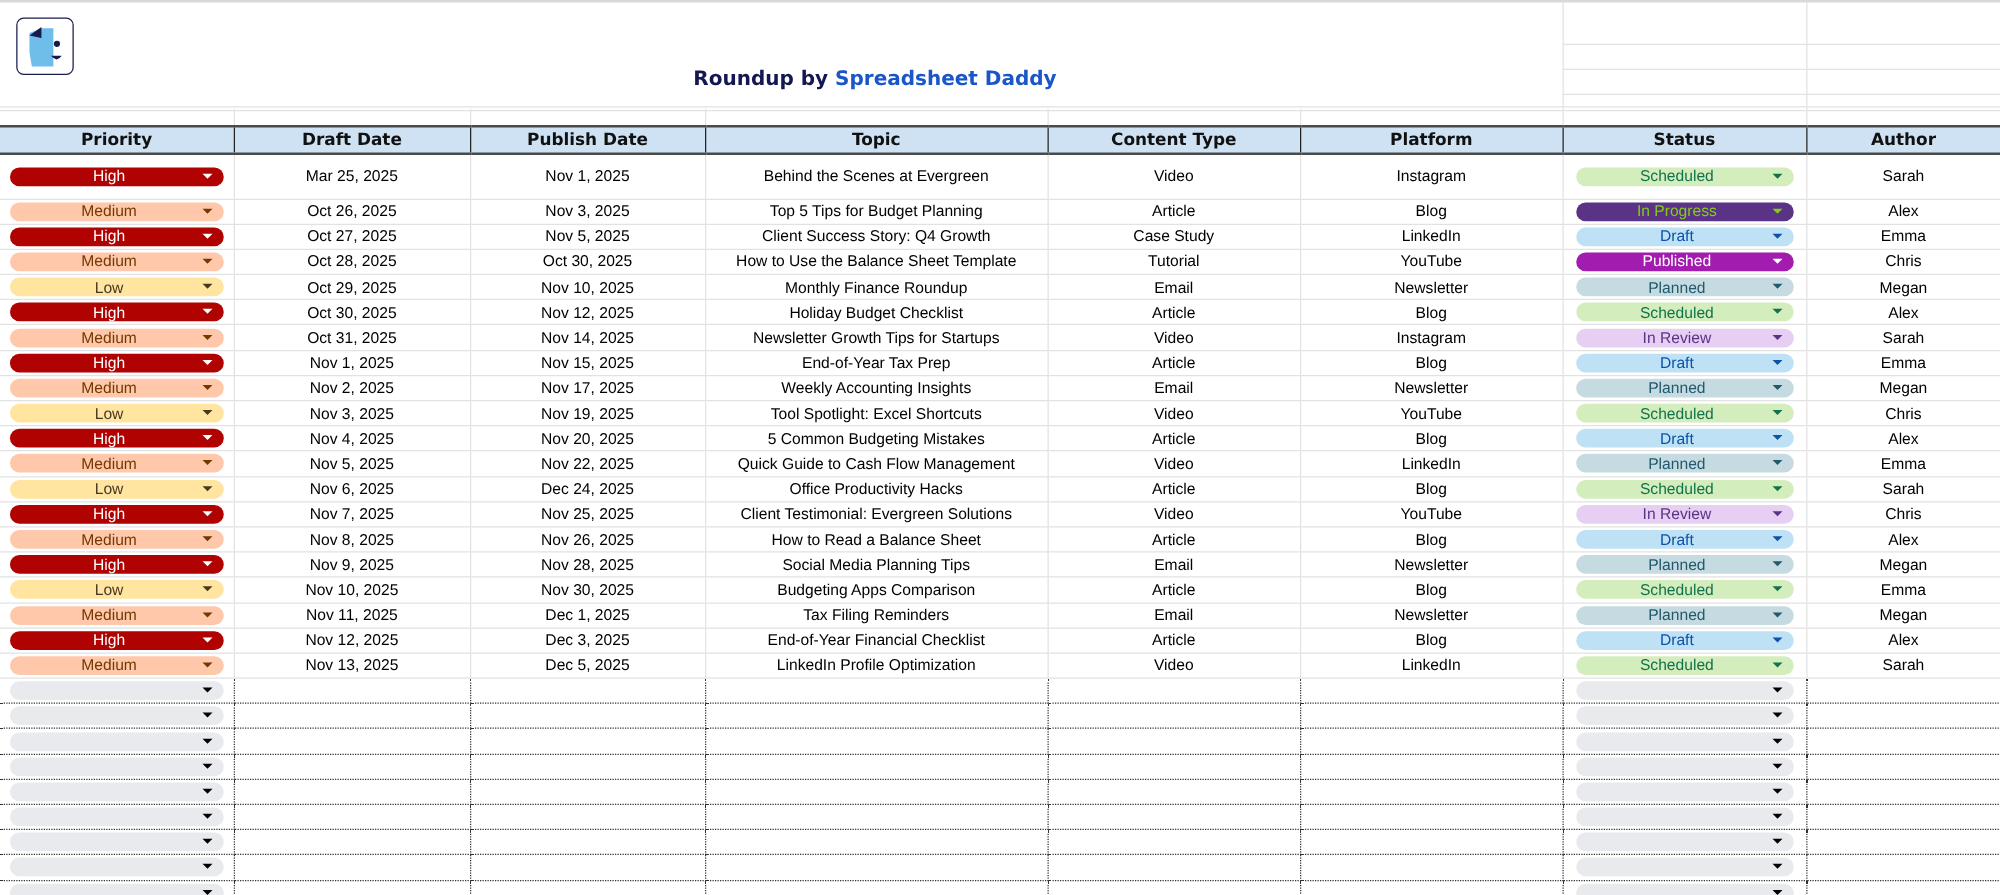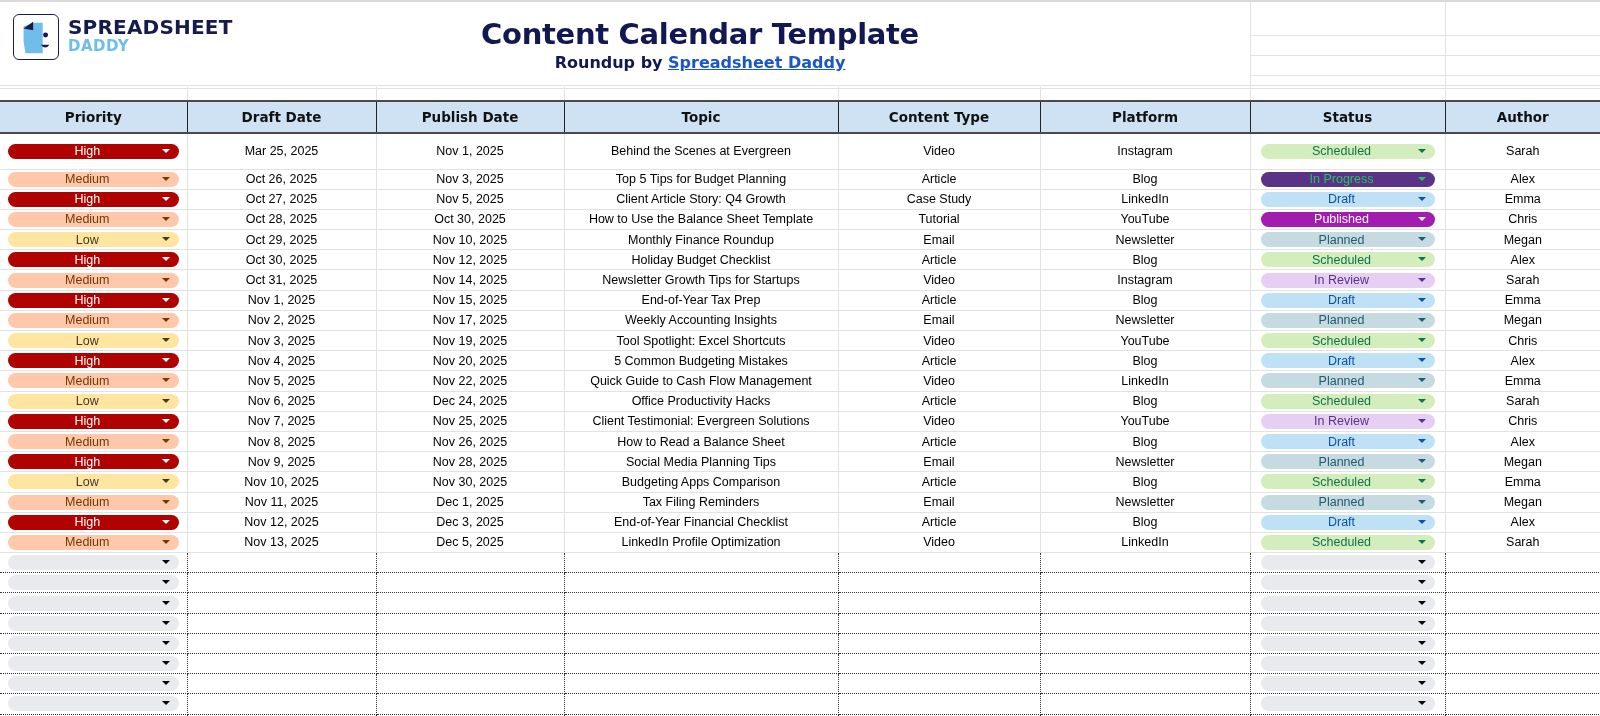--- a/index.html
+++ b/index.html
@@ -11,33 +11,33 @@
   .top .vline { position: absolute; width: 1px; background: #e2e2e2; }
 
   .logo { position: absolute; left: 13px; top: 12px; width: 46px; height: 46px; border: 1.5px solid #1b1d4d; border-radius: 6px; overflow: hidden; background:#fff; }
   .logo svg { width: 100%; height: 100%; display:block; }
   .brand { position: absolute; left: 68px; top: 15px; line-height: 1; font-family: "DejaVu Sans", sans-serif; font-weight: bold; }
   .brand .b1 { font-size: 20px; color: #161a4d; letter-spacing: 0.2px; }
   .brand .b2 { font-size: 15px; color: #6fbde9; margin-top: 2px; letter-spacing: 0.5px; }
 
   .title { position: absolute; left: 380px; top: 15px; width: 640px; text-align: center; font-family: "DejaVu Sans", sans-serif; font-weight: bold; font-size: 29px; color: #141852; letter-spacing: -0.3px; }
   .subtitle { position: absolute; left: 380px; top: 51px; width: 640px; text-align: center; font-family: "DejaVu Sans", sans-serif; font-weight: bold; font-size: 16px; color: #141852; }
-  .subtitle a { color: #1a56c9; text-decoration: underline; cursor: pointer; }
+  .subtitle a { color: #1a56c9; cursor: pointer; }
 
   table.grid { position: absolute; left: 0; top: 100px; border-collapse: collapse; table-layout: fixed; width: 1600px; }
   table.grid col.c0 { width: 187px; }
   table.grid col.c1 { width: 189px; }
   table.grid col.c2 { width: 188px; }
   table.grid col.c3 { width: 274px; }
   table.grid col.c4 { width: 202px; }
   table.grid col.c5 { width: 210px; }
   table.grid col.c6 { width: 195px; }
   table.grid col.c7 { width: 155px; }
 
-  thead th { background: #cfe2f3; height: 32px; font-family: "DejaVu Sans", sans-serif; font-weight: bold; font-size: 13.5px; color: #111; border-top: 2px solid #4a4a4a; border-bottom: 2px solid #4a4a4a; border-left: 1px solid #222; border-right: 1px solid #222; text-align: center; vertical-align: middle; padding: 0; }
+  thead th { background: #cfe2f3; height: 22px; font-family: "DejaVu Sans", sans-serif; font-weight: bold; font-size: 13.5px; color: #111; border-top: 2px solid #4a4a4a; border-bottom: 2px solid #4a4a4a; border-left: 1px solid #222; border-right: 1px solid #222; text-align: center; vertical-align: middle; padding: 0; }
   thead th:first-child { border-left: none; }
   thead th:last-child { border-right: none; }
 
   tbody td { height: 20.2px; font-size: 12.5px; text-align: center; vertical-align: middle; border: 1px solid #e2e2e2; padding: 0 6px; white-space: nowrap; overflow: hidden; }
   tbody tr.first td { height: 36px; }
   tbody tr.empty td { border: 1px dotted #333; border-top: none; }
   tbody tr.empty td:first-child { border-left: none; }
   tbody tr.empty.firstEmpty td { border-top: 1px solid #e2e2e2; }
   tbody td:first-child { border-left: none; }
   tbody td:last-child { border-right: none; }
@@ -66,26 +66,21 @@
   <div class="vline" style="left:1040px;top:85px;height:15px;"></div>
 
   <div class="logo">
     <svg viewBox="0 0 46 46">
       <path d="M10 12 L20 8 L30 8 L30 40 L12 40 L10 28 Z" fill="#6fbde9"></path>
       <path d="M10 14 L20 7 L20 16 Z" fill="#161a4d"></path>
       <circle cx="33" cy="21" r="2.6" fill="#161a4d"></circle>
       <path d="M28 31 Q33 37 37 31 Z" fill="#161a4d"></path>
     </svg>
   </div>
-  <div class="brand">
-    <div class="b1">SPREADSHEET</div>
-    <div class="b2">DADDY</div>
-  </div>
-
-  <div class="title">Content Calendar Template</div>
+
   <div class="subtitle">
     <span>Roundup by </span><a>Spreadsheet Daddy</a>
   </div>
 </div>
 
 <table class="grid">
   <colgroup>
     <col class="c0">
       <col class="c1">
       <col class="c2">
@@ -134,37 +129,37 @@
             <span class="lbl">Medium</span>
             <span class="arrow"></span>
           </div>
         </td>
         <td>Oct 26, 2025</td>
         <td>Nov 3, 2025</td>
         <td>Top 5 Tips for Budget Planning</td>
         <td>Article</td>
         <td>Blog</td>
         <td class="scell">
-          <div class="chip" style="background:#5a3286;color:#22c55e">
+          <div class="chip" style="background:#5a3286;color:#84cc16">
             <span class="lbl">In Progress</span>
             <span class="arrow"></span>
           </div>
         </td>
         <td>Alex</td>
       </tr>
       <tr>
         <td class="pcell">
           <div class="chip" style="background:#b10202;color:#ffffff">
             <span class="lbl">High</span>
             <span class="arrow"></span>
           </div>
         </td>
         <td>Oct 27, 2025</td>
         <td>Nov 5, 2025</td>
-        <td>Client Article Story: Q4 Growth</td>
+        <td>Client Success Story: Q4 Growth</td>
         <td>Case Study</td>
         <td>LinkedIn</td>
         <td class="scell">
           <div class="chip" style="background:#bfe1f6;color:#0a53a8">
             <span class="lbl">Draft</span>
             <span class="arrow"></span>
           </div>
         </td>
         <td>Emma</td>
       </tr>

